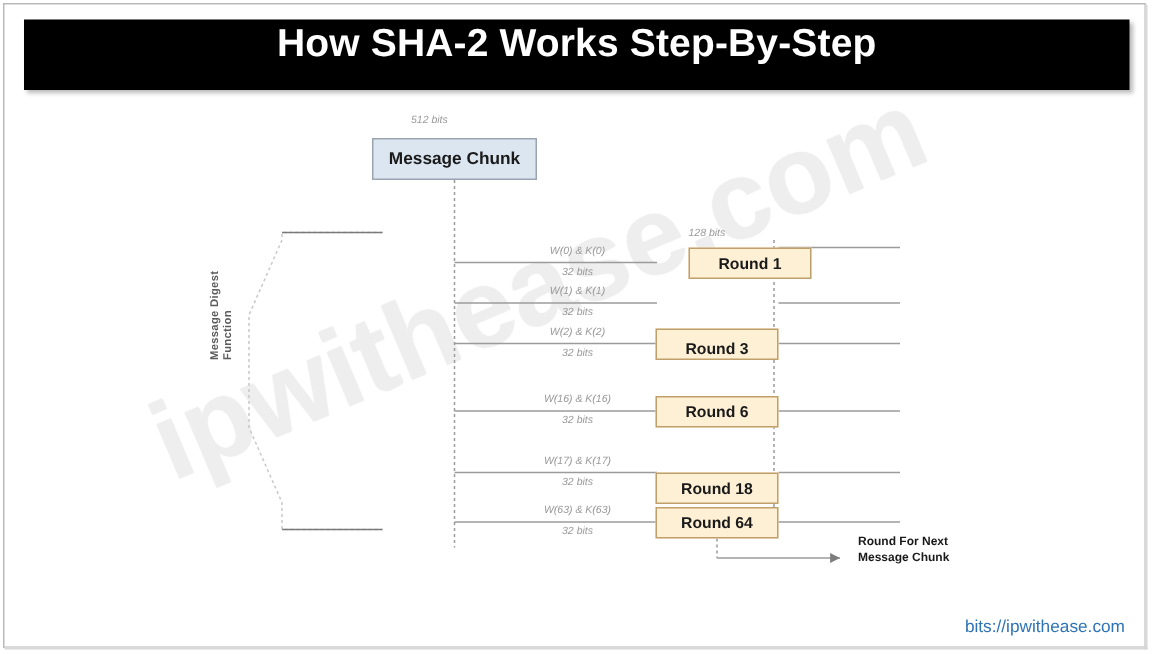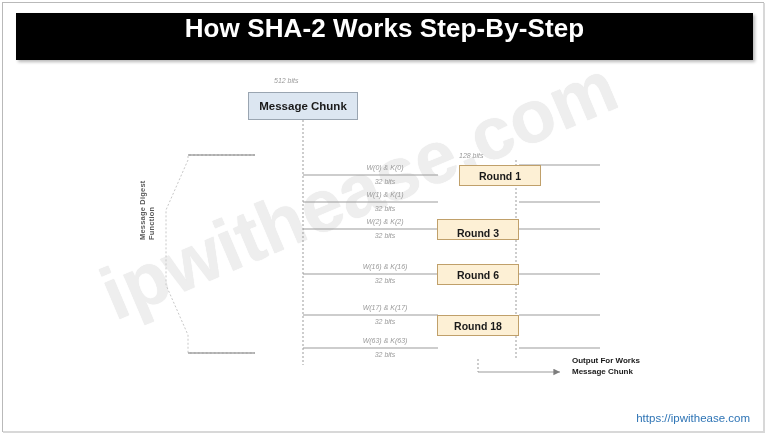--- a/index.html
+++ b/index.html
@@ -241,20 +241,23 @@
     </div>
     <div class="node-box round-box" style="top:159px;align-items:flex-end;">
       <span>Round 3</span>
     </div>
     <div class="node-box round-box" style="top:204px;">
       <span>Round 6</span>
     </div>
     <div class="node-box round-box" style="top:255px;">
       <span>Round 18</span>
     </div>
+    <div class="node-box round-box" style="top:278px;">
+      <span>Round 64</span>
+    </div>
 
     <div class="small-label bits-label" style="left:340px; top:104px; width:90px;">W(0) &amp; K(0)</div>
     <div class="small-label bits-label" style="left:340px; top:131px; width:90px;">W(1) &amp; K(1)</div>
     <div class="small-label bits-label" style="left:340px; top:158px; width:90px;">W(2) &amp; K(2)</div>
     <div class="small-label bits-label" style="left:340px; top:203px; width:90px;">W(16) &amp; K(16)</div>
     <div class="small-label bits-label" style="left:340px; top:244px; width:90px;">W(17) &amp; K(17)</div>
     <div class="small-label bits-label" style="left:340px; top:277px; width:90px;">W(63) &amp; K(63)</div>
 
     <div class="small-label bits-label" style="left:340px; top:118px; width:90px;">32 bits</div>
     <div class="small-label bits-label" style="left:340px; top:145px; width:90px;">32 bits</div>
@@ -262,19 +265,19 @@
     <div class="small-label bits-label" style="left:340px; top:217px; width:90px;">32 bits</div>
     <div class="small-label bits-label" style="left:340px; top:258px; width:90px;">32 bits</div>
     <div class="small-label bits-label" style="left:340px; top:291px; width:90px;">32 bits</div>
 
     <div id="vertical-label">
       <span>Message Digest</span>
       <span class="line2">Function</span>
     </div>
 
     <div id="output-label">
-      <div>Output For Works</div>
+      <div>Round For Next</div>
       <div>Message Chunk</div>
     </div>
   </div>
 
-  <a id="footer-url" href="#">https://ipwithease.com</a>
+  <a id="footer-url" href="#">bits://ipwithease.com</a>
 </div>
 
 </body></html>

